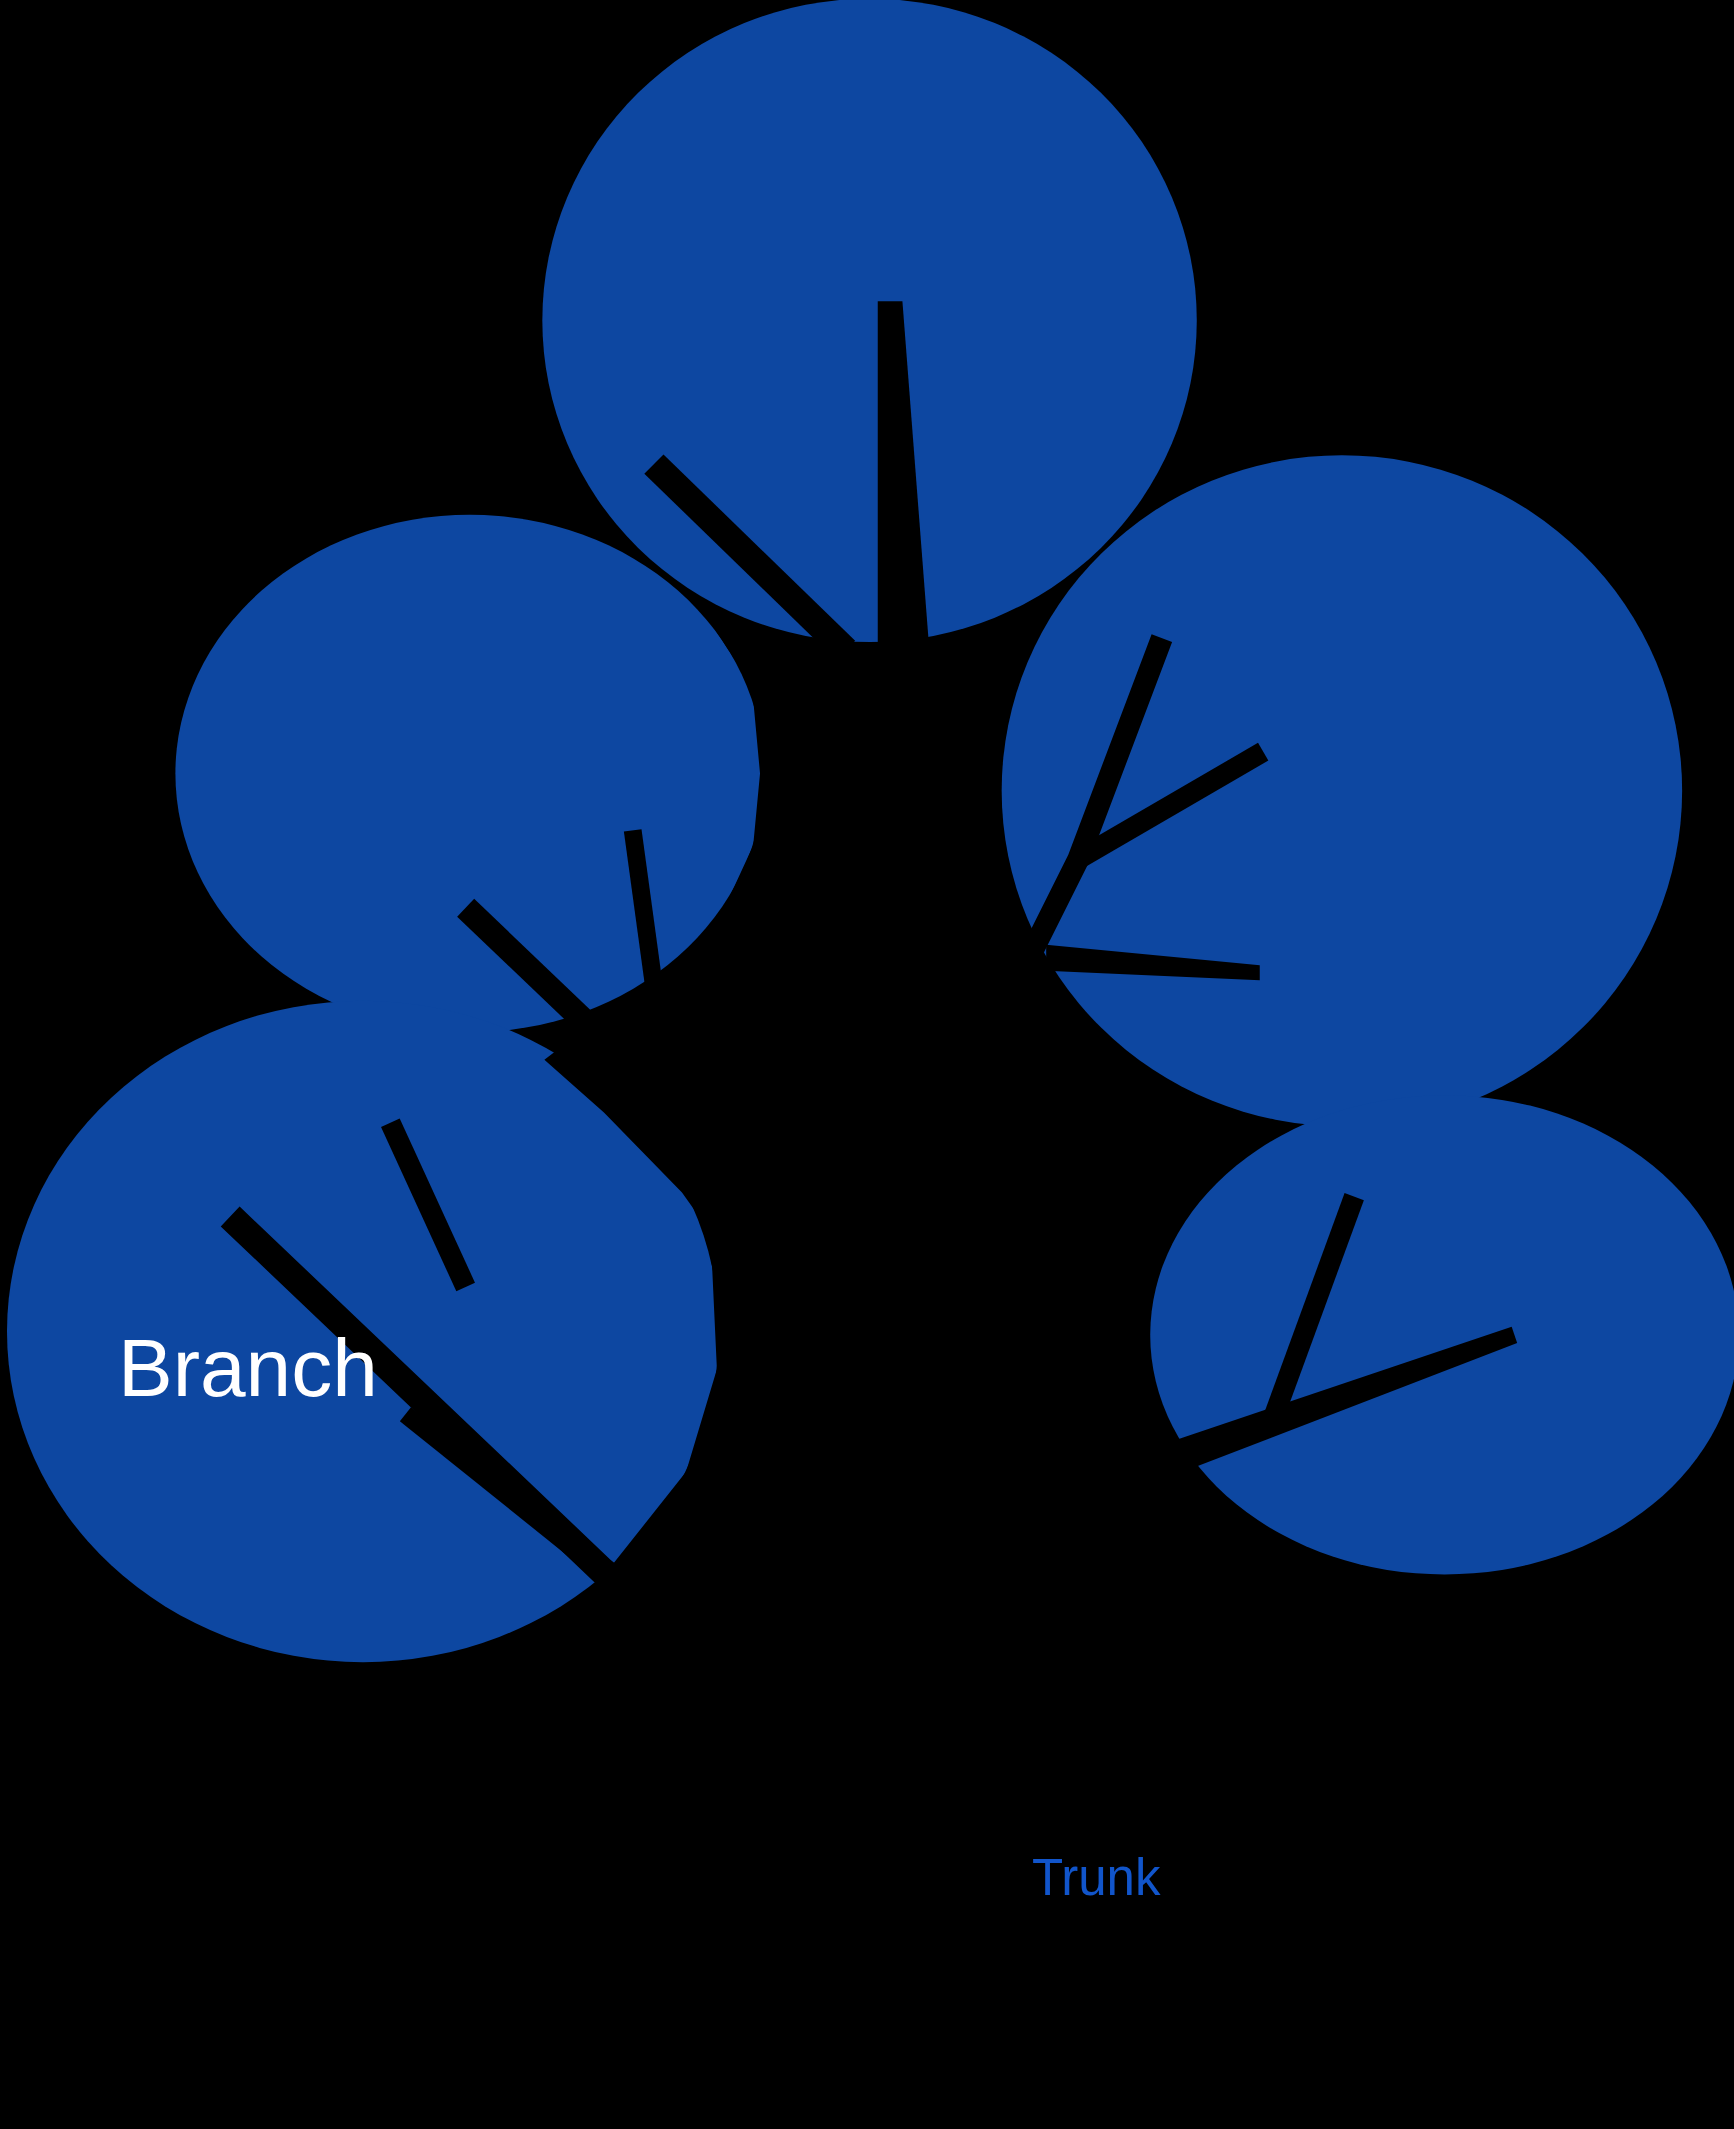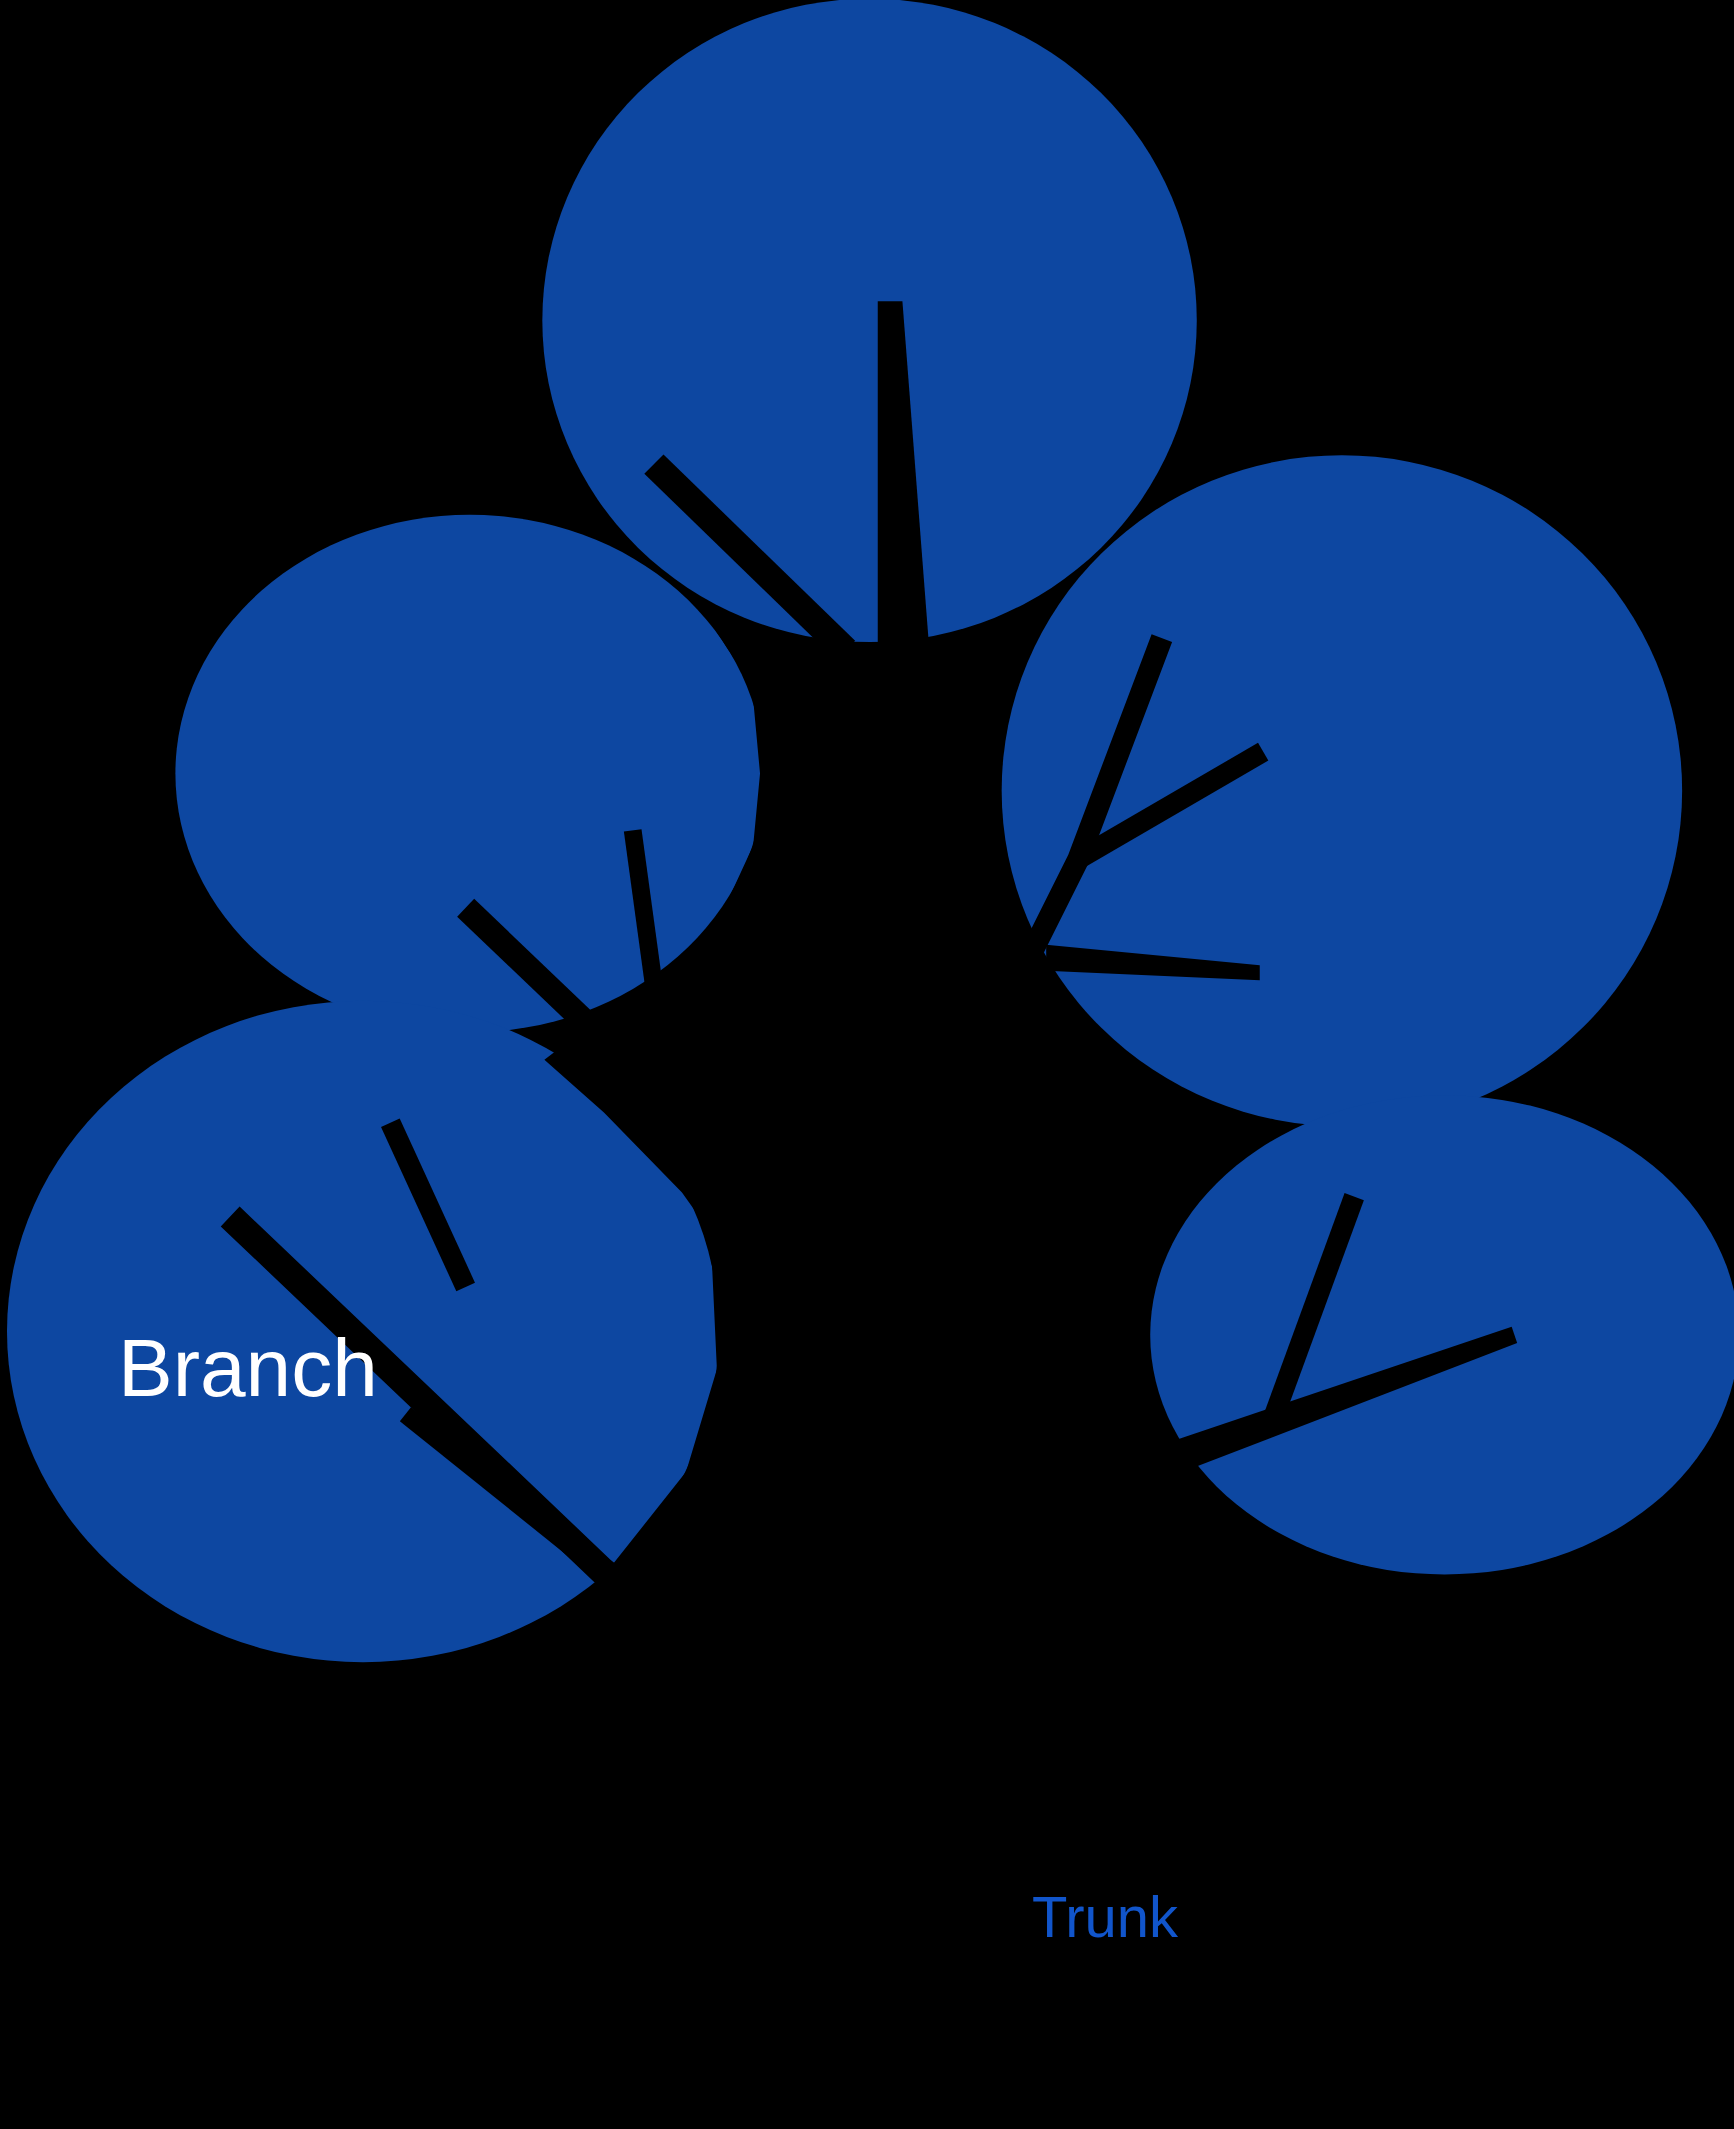--- a/index.html
+++ b/index.html
@@ -1,21 +1,21 @@
 <!DOCTYPE html>
 <html style="font-size:11px"><head>
 <meta charset="utf-8">
 <style>
   html,body{margin:0;padding:0;background:#000;}
   #stage{position:relative;width:1735px;height:2129px;background:var(--bg,#000);overflow:hidden;
          font-family:"Liberation Sans","DejaVu Sans",sans-serif;}
   #tree-svg{position:absolute;left:0;top:0;width:100%;height:100%;display:block;}
   .label{position:absolute;line-height:1;white-space:nowrap;}
   #branch-label{left:118px;top:1327px;font-size:82px;color:var(--branch-label,#fff);}
-  #trunk-label{left:1032px;top:1852px;font-size:58px;color:var(--trunk-label,#1155CB);margin-top:36px;}
+  #trunk-label{left:1032px;top:1852px;font-size:51px;color:var(--trunk-label,#1155CB);}
 </style>
 </head>
 <body>
 
 <div id="stage" style="--bg: #000000; --branch-label: #FFFFFF; --trunk-label: #1155CB;">
 
   <svg id="tree-svg" viewBox="0 0 2534 3110">
 
     <g>
       <ellipse cx="1270" cy="468" rx="478" ry="470" fill="#0D47A1"></ellipse>

